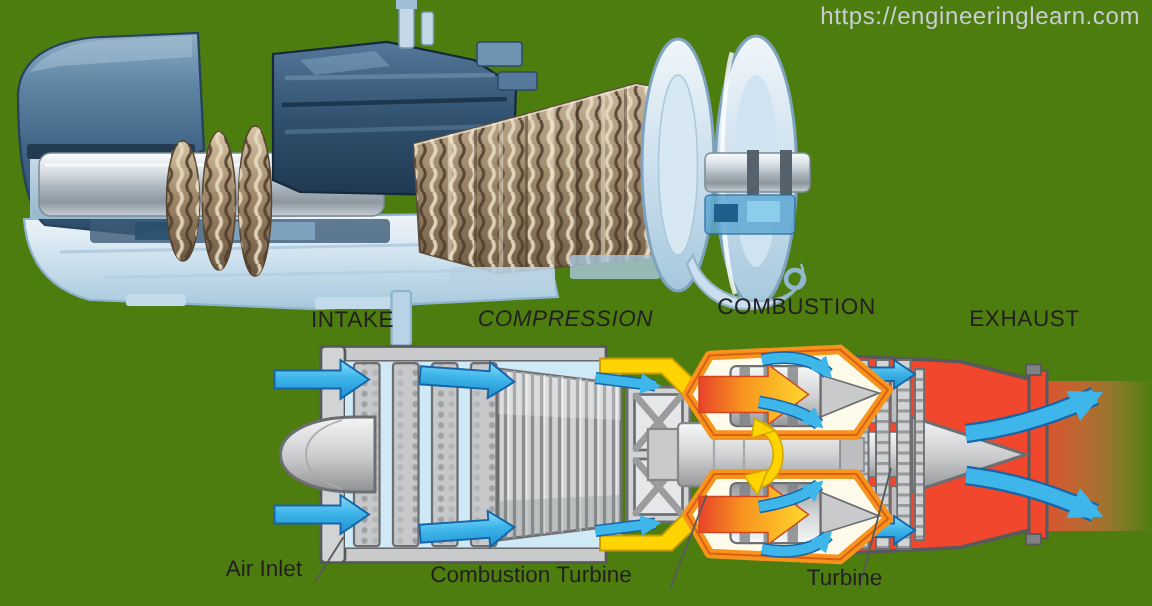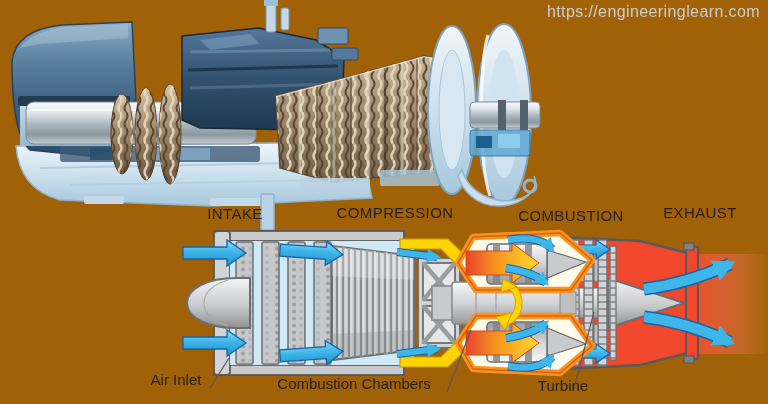--- a/index.html
+++ b/index.html
@@ -1,16 +1,16 @@
 <!DOCTYPE html>
 <html><head>
 <meta charset="utf-8">
 <style>
   html,body{margin:0;padding:0;background:#fff;}
-  .stage{position:relative;width:768px;height:404px;background:#a16207;overflow:hidden;
+  .stage{position:relative;width:768px;height:404px;background:#4d7c0f;overflow:hidden;
          font-family:"Liberation Sans",sans-serif;}
   .watermark{position:absolute;top:3px;right:8px;font-size:16px;color:#c9ced3;
              letter-spacing:.4px;white-space:nowrap;}
   .lbl{position:absolute;transform:translateX(-50%);font-size:15px;color:#231f20;
        white-space:nowrap;letter-spacing:.4px;line-height:1.1;}
   .callout{position:absolute;transform:translateX(-50%);font-size:15px;color:#231f20;
            white-space:nowrap;line-height:1.1;text-align:center;}
   svg{position:absolute;display:block;}
 </style>
 </head>
@@ -313,21 +313,21 @@
     <g stroke="#58595B" stroke-width="1.2">
       <path d="M210 388 L229 358"></path>
       <path d="M447 392 L471 330"></path>
       <path d="M573 392 L594 312"></path>
     </g>
   </svg>
 
   <div class="watermark">https://engineeringlearn.com</div>
 
   <div class="lbl" style="left:220px;top:206px;margin-left:15px;">INTAKE</div>
-  <div class="lbl" style="left:395px;top:205px;">COMPRESSION</div>
-  <div class="lbl" style="left:531px;top:208px;margin-left:40px;">COMBUSTION</div>
-  <div class="lbl" style="left:700px;top:205px;">EXHAUST</div>
+  <div class="lbl" style="left:377px;top:205px;font-style:italic;">COMPRESSION</div>
+  <div class="lbl" style="left:531px;top:197px;">COMBUSTION</div>
+  <div class="lbl" style="left:683px;top:205px;">EXHAUST</div>
 
   <div class="callout" style="left:176px;top:372px;">Air Inlet</div>
-  <div class="callout" style="left:354px;top:376px;">Combustion Chambers</div>
+  <div class="callout" style="left:354px;top:376px;">Combustion Turbine</div>
   <div class="callout" style="left:563px;top:378px;">Turbine</div>
 
 </div>
 
 </body></html>

